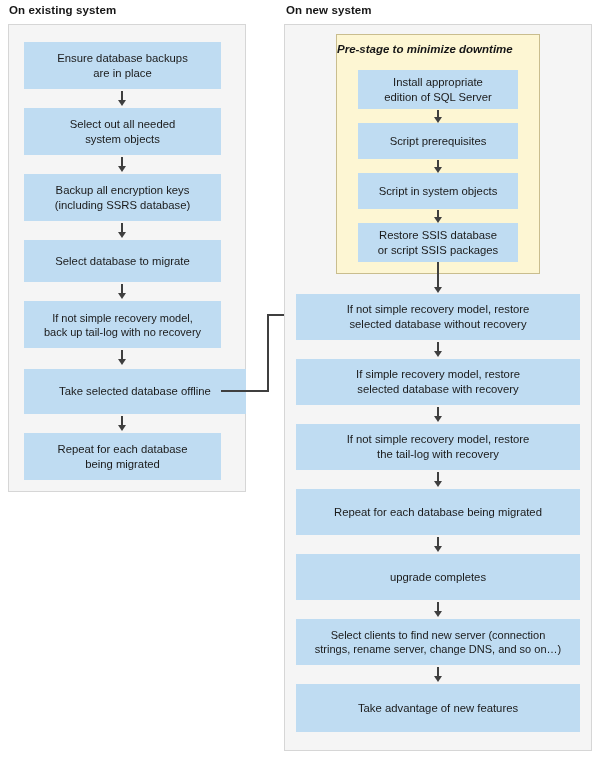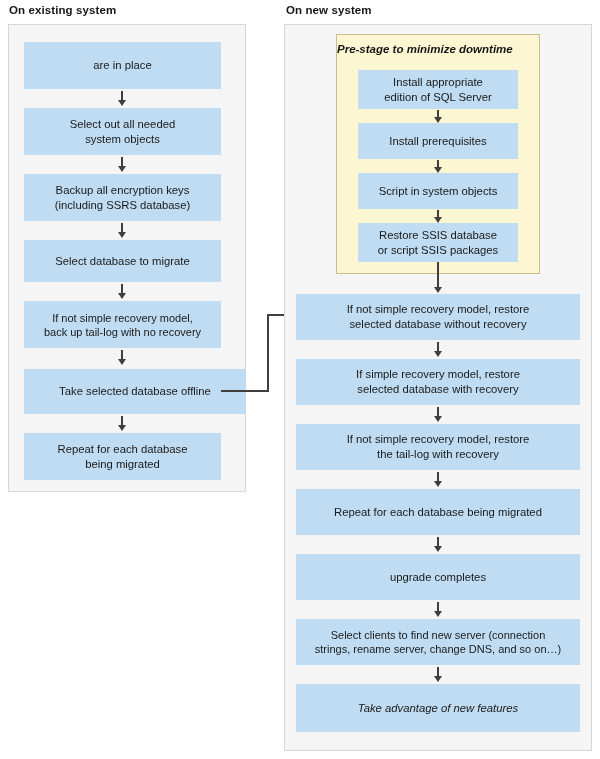--- a/index.html
+++ b/index.html
@@ -108,20 +108,21 @@
 </style>
 </head>
 <body>
 
 <div class="panel-header" style="left:9px; top:4px;">On existing system</div>
 
 <div class="panel" style="left:8px; top:24px; width:238px; height:468px;"></div>
 
 <div class="node" style="left:24px; top:42px; width:197px; height:47px;">
   <div>
+    <span>Ensure database backups</span>
     <span>are in place</span>
   </div>
 </div>
 <div class="arrow-v" style="left:118px; top:91px; height:16px;">
   <div class="stem" style="height:10px;"></div>
     <div class="head" style="top:9px;"></div>
 </div>
 
 <div class="node" style="left:24px; top:108px; width:197px; height:47px;">
   <div>
@@ -207,21 +208,21 @@
     <span>edition of SQL Server</span>
   </div>
 </div>
 <div class="arrow-v" style="left:434px; top:110px; height:13px;">
   <div class="stem" style="height:8px;"></div>
     <div class="head" style="top:7px;"></div>
 </div>
 
 <div class="node" style="left:358px; top:123px; width:160px; height:36px;">
   <div>
-    <span>Install prerequisites</span>
+    <span>Script prerequisites</span>
   </div>
 </div>
 <div class="arrow-v" style="left:434px; top:160px; height:13px;">
   <div class="stem" style="height:8px;"></div>
     <div class="head" style="top:7px;"></div>
 </div>
 
 <div class="node" style="left:358px; top:173px; width:160px; height:36px;text-align:right;">
   <div>
     <span>Script in system objects</span>
@@ -301,17 +302,17 @@
   <div>
     <span>Select clients to find new server (connection</span>
     <span>strings, rename server, change DNS, and so on…)</span>
   </div>
 </div>
 <div class="arrow-v" style="left:434px; top:667px; height:16px;">
   <div class="stem" style="height:10px;"></div>
     <div class="head" style="top:9px;"></div>
 </div>
 
-<div class="node" style="left:296px; top:684px; width:284px; height:48px;font-style:italic;">
+<div class="node" style="left:296px; top:684px; width:284px; height:48px;">
   <div>
     <span>Take advantage of new features</span>
   </div>
 </div>
 
 </body></html>

